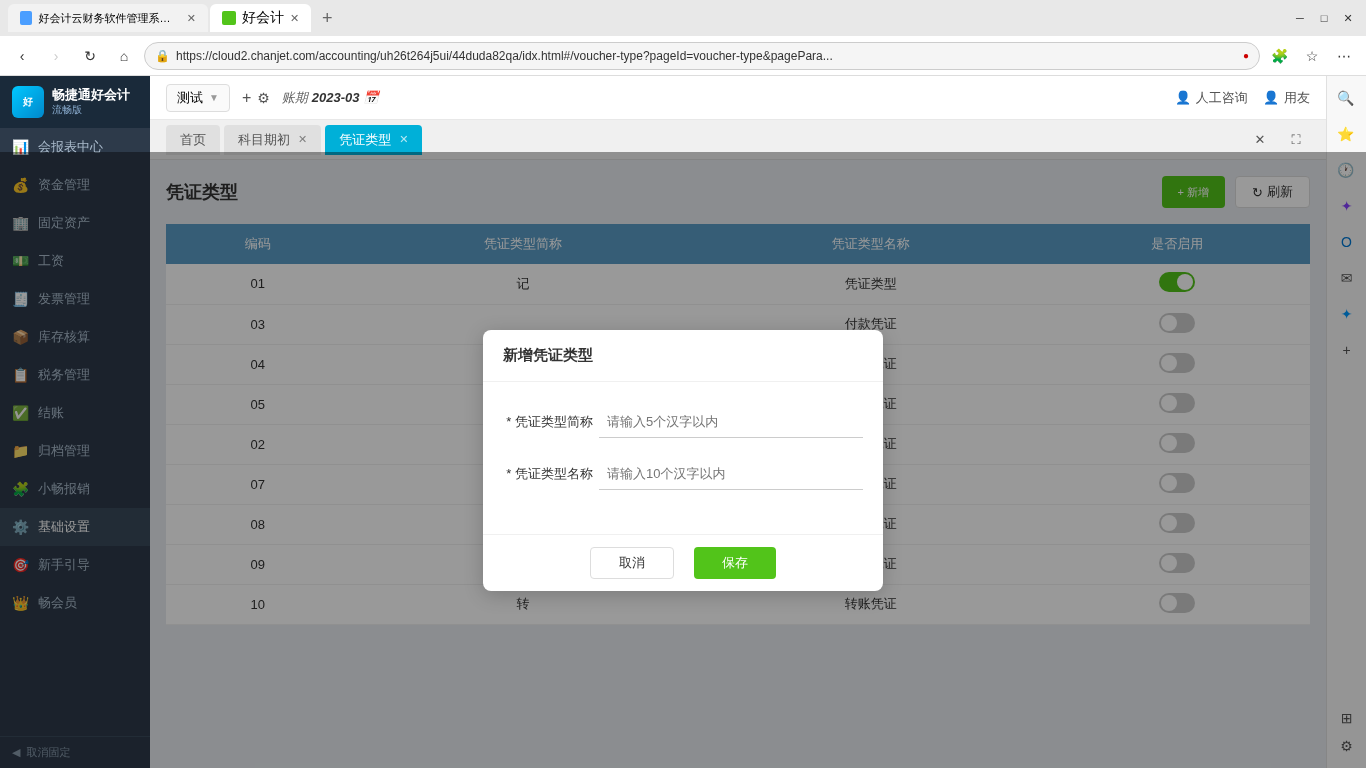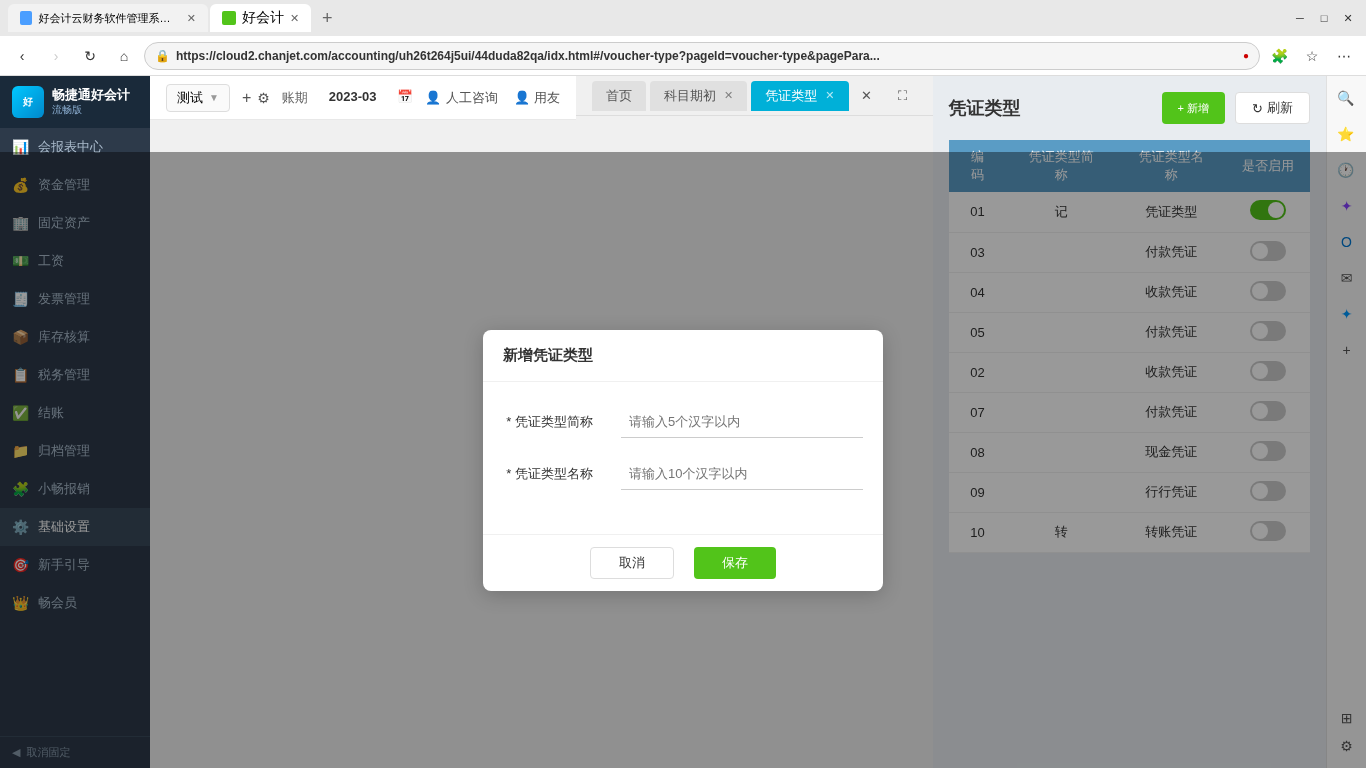--- a/index.html
+++ b/index.html
@@ -12,21 +12,21 @@
     .tab.active { background: #fff; }
     .tab-favicon { width: 14px; height: 14px; margin-right: 6px; background: #4a9eff; border-radius: 2px; display: inline-block; }
     .tab-close { margin-left: 6px; color: #666; font-size: 11px; cursor: pointer; }
     .tab-new { width: 28px; height: 28px; display: flex; align-items: center; justify-content: center; font-size: 18px; color: #666; cursor: pointer; }
     .window-controls { margin-left: auto; display: flex; gap: 4px; }
     .win-btn { width: 20px; height: 20px; display: flex; align-items: center; justify-content: center; font-size: 11px; color: #333; cursor: pointer; }
 
     .address-bar { display: flex; align-items: center; height: 40px; background: #fff; border-bottom: 1px solid #ddd; padding: 0 8px; gap: 6px; }
     .nav-btn { width: 28px; height: 28px; display: flex; align-items: center; justify-content: center; color: #333; cursor: pointer; font-size: 14px; border-radius: 50%; }
     .url-bar { flex: 1; height: 28px; border: 1px solid #ccc; border-radius: 14px; background: #f5f5f5; display: flex; align-items: center; padding: 0 10px; font-size: 12px; color: #333; }
-    .url-text { flex: 1; overflow: hidden; white-space: nowrap; text-overflow: ellipsis; font-weight: bold; }
+    .url-text { flex: 1; overflow: hidden; white-space: nowrap; text-overflow: ellipsis; }
     .browser-actions { display: flex; gap: 4px; }
     .br-btn { width: 28px; height: 28px; display: flex; align-items: center; justify-content: center; font-size: 14px; color: #333; cursor: pointer; border-radius: 50%; }
 
     
     .app-container { display: flex; width: 100%; height: calc(768px - 76px); }
 
     
     .sidebar { width: 150px; background: #2d3a4a; color: #cdd; display: flex; flex-direction: column; overflow: hidden; flex-shrink: 0; }
     .sidebar-logo { background: #1a2a3a; padding: 10px 12px; display: flex; align-items: center; gap: 8px; }
     .logo-icon { width: 32px; height: 32px; background: linear-gradient(135deg, #00c8ff, #0088cc); border-radius: 6px; display: flex; align-items: center; justify-content: center; color: white; font-size: 10px; font-weight: bold; }
@@ -83,21 +83,21 @@
     
     .right-panel { width: 40px; background: #f8f8f8; border-left: 1px solid #e0e0e0; display: flex; flex-direction: column; align-items: center; padding: 8px 0; gap: 8px; }
     .rp-btn { width: 28px; height: 28px; display: flex; align-items: center; justify-content: center; color: #555; cursor: pointer; font-size: 14px; }
 
     
     .modal-overlay { position: absolute; top: 76px; left: 0; right: 0; bottom: 0; background: rgba(0,0,0,0.4); display: flex; align-items: center; justify-content: center; z-index: 1000; }
     .modal { background: white; border-radius: 8px; width: 400px; box-shadow: 0 4px 20px rgba(0,0,0,0.2); overflow: hidden; }
     .modal-header { padding: 16px 20px; border-bottom: 1px solid #f0f0f0; font-size: 15px; font-weight: bold; color: #333; }
     .modal-body { padding: 24px 20px; }
     .form-row { display: flex; align-items: center; margin-bottom: 20px; }
-    .form-label { width: 90px; text-align: right; font-size: 13px; color: #333; margin-right: 22px; }
+    .form-label { width: 90px; text-align: right; font-size: 13px; color: #333; margin-right: 0; }
     .form-input { flex: 1; height: 32px; border: none; border-bottom: 1px solid #ccc; padding: 0 8px; font-size: 13px; color: #333; outline: none; margin-left: 6px; }
     .modal-footer { padding: 12px 20px; display: flex; justify-content: center; gap: 20px; border-top: 1px solid #f0f0f0; }
     .btn-cancel { padding: 6px 28px; border: 1px solid #ddd; background: white; border-radius: 4px; cursor: pointer; font-size: 13px; color: #333; }
     .btn-save { padding: 6px 28px; border: none; background: #52c41a; border-radius: 4px; cursor: pointer; font-size: 13px; color: white; }
   </style>
 </head>
 <body>
 
 <div class="browser-chrome">
 
@@ -203,32 +203,32 @@
       </div>
     </div>
     <div class="sidebar-footer">
       <div class="sidebar-unpin">
         <span>◀</span>
         <span>取消固定</span>
       </div>
     </div>
   </div>
 
-  <div style="flex:1;display:flex;flex-direction:row;overflow:hidden;">
+  <div style="flex:1;display:flex;flex-direction:column;overflow:hidden;">
 
     <div class="top-bar">
       <div class="company-selector">
         <span>测试</span>
         <span style="font-size:10px;color:#999;">▼</span>
       </div>
       <div style="display:flex;align-items:center;gap:6px;">
         <span style="font-size:16px;cursor:pointer;color:#555;">+</span>
         <span style="font-size:14px;cursor:pointer;color:#555;">⚙</span>
       </div>
-      <div style="display:flex;align-items:flex-start;gap:21px;">
+      <div style="display:flex;align-items:center;gap:4px;font-style:italic;">
         <span class="period-label">账期</span>
         <span class="period-value">2023-03</span>
         <span style="font-size:13px;cursor:pointer;color:#555;">📅</span>
       </div>
       <div class="top-bar-actions">
         <div class="help-btn">
           <span>👤</span>
           <span>人工咨询</span>
         </div>
         <div class="user-btn">

